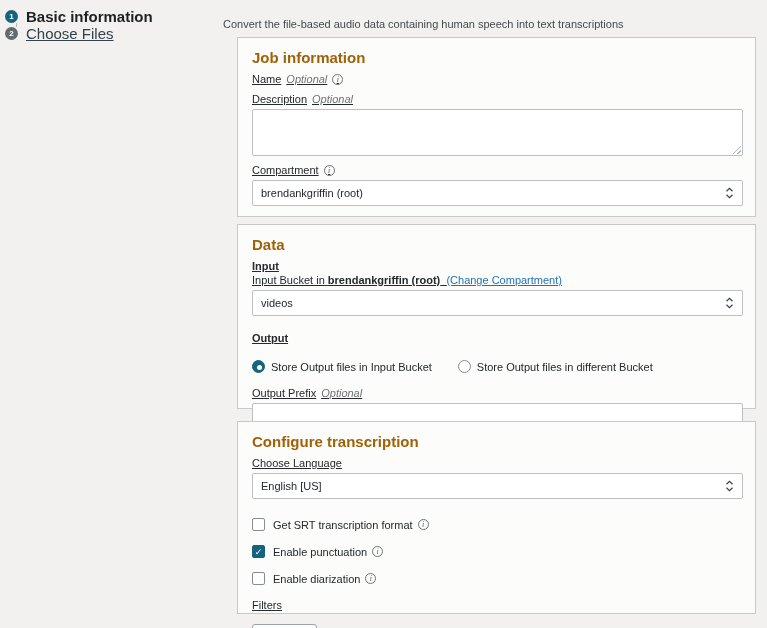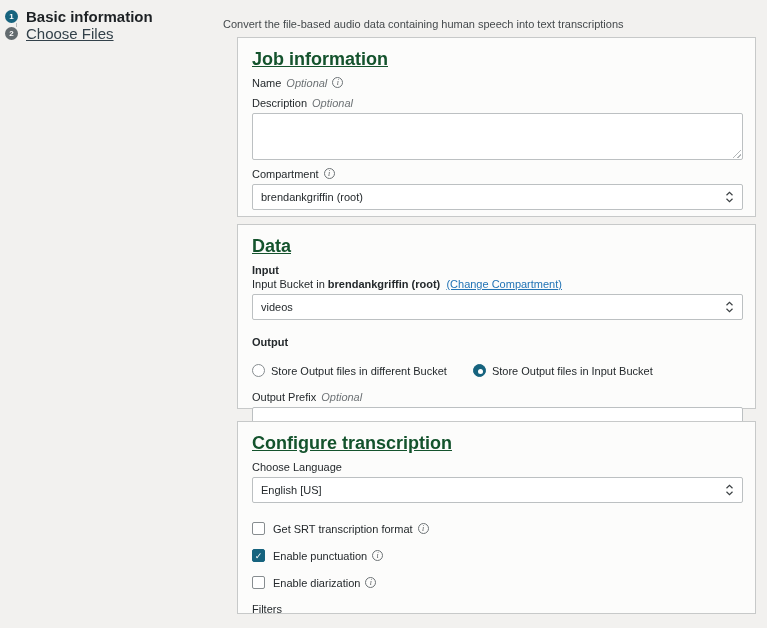--- a/index.html
+++ b/index.html
@@ -32,23 +32,23 @@
 
   
   .panel {
     position:absolute; left:237px; width:519px;
     background:#fcfcfb; border:1px solid #c7c9c9;
     padding:11px 14px;
   }
   #panel-job { top:37px; height:180px; }
   #panel-data { top:224px; height:185px; }
   #panel-config { top:421px; height:193px; }
-  .panel-title { font-size:18px; color:#14532d; margin-bottom:7px;text-decoration:underline; }
-
-  .field-label { font-size:11px; color:#24292c; display:flex; align-items:flex-start; margin-bottom:4px; }
+  .panel-title { font-size:15px; color:#a16207; margin-bottom:7px; }
+
+  .field-label { font-size:11px; color:#24292c; display:flex; align-items:flex-end; margin-bottom:4px;text-decoration:underline; }
   .optional { font-style:italic; color:#6d7275; margin-left:5px; }
   .bold { font-weight:bold; }
 
   .info-icon {
     width:11px; height:11px; border:1px solid #6d7376; border-radius:50%;
     font-size:8px; font-style:italic; font-family:"Liberation Serif",serif;
     color:#55595c; display:inline-flex; align-items:center; justify-content:center;
     margin-left:5px; flex:0 0 11px;
   }
 
@@ -178,26 +178,26 @@
           <path d="M1.5 7.8 L4.5 10.6 L7.5 7.8" fill="none" stroke="#3b4043" stroke-width="1.2"></path>
         </svg>
     </span>
   </div>
 
   <div class="field-label mt16" style="margin-bottom:16px;">
     <span class="bold">Output</span>
   </div>
   <div class="radio-group">
     <span class="radio-option">
+      <span class="radio selected"></span>
+      <span>Store Output files in Input Bucket</span>
+    </span>
+    <span class="radio-option">
       <span class="radio"></span>
       <span>Store Output files in different Bucket</span>
-    </span>
-    <span class="radio-option">
-      <span class="radio selected"></span>
-      <span>Store Output files in Input Bucket</span>
     </span>
   </div>
 
   <div class="field-label mt14">
     <span>Output Prefix</span>
     <span class="optional">Optional</span>
   </div>
   <input class="text-input" type="text" value="" style="">
   <div class="help-text">If you don't enter a prefix, then the generated transcription files are stored in the output bucket without a prefix.</div>
 </section>

